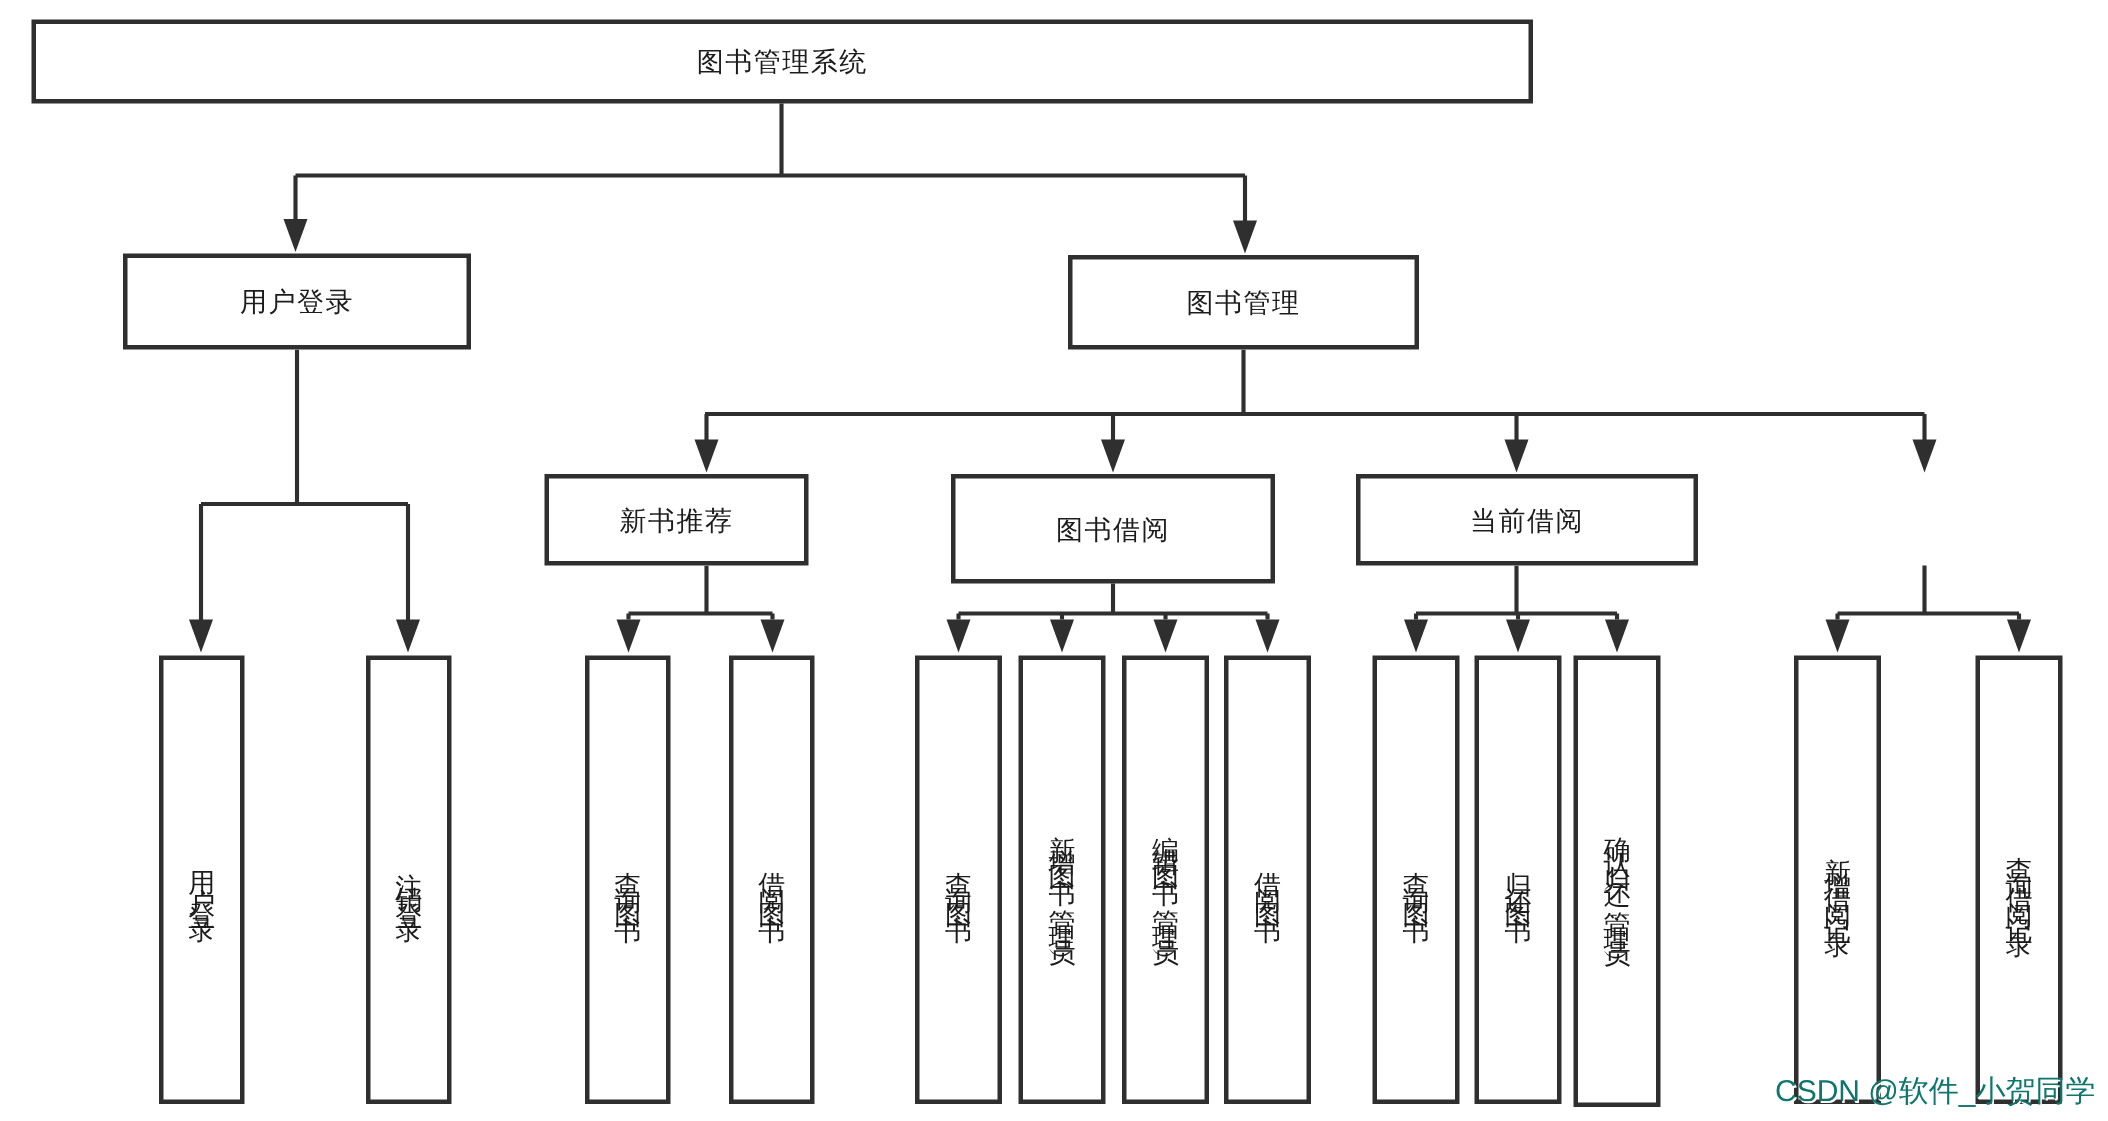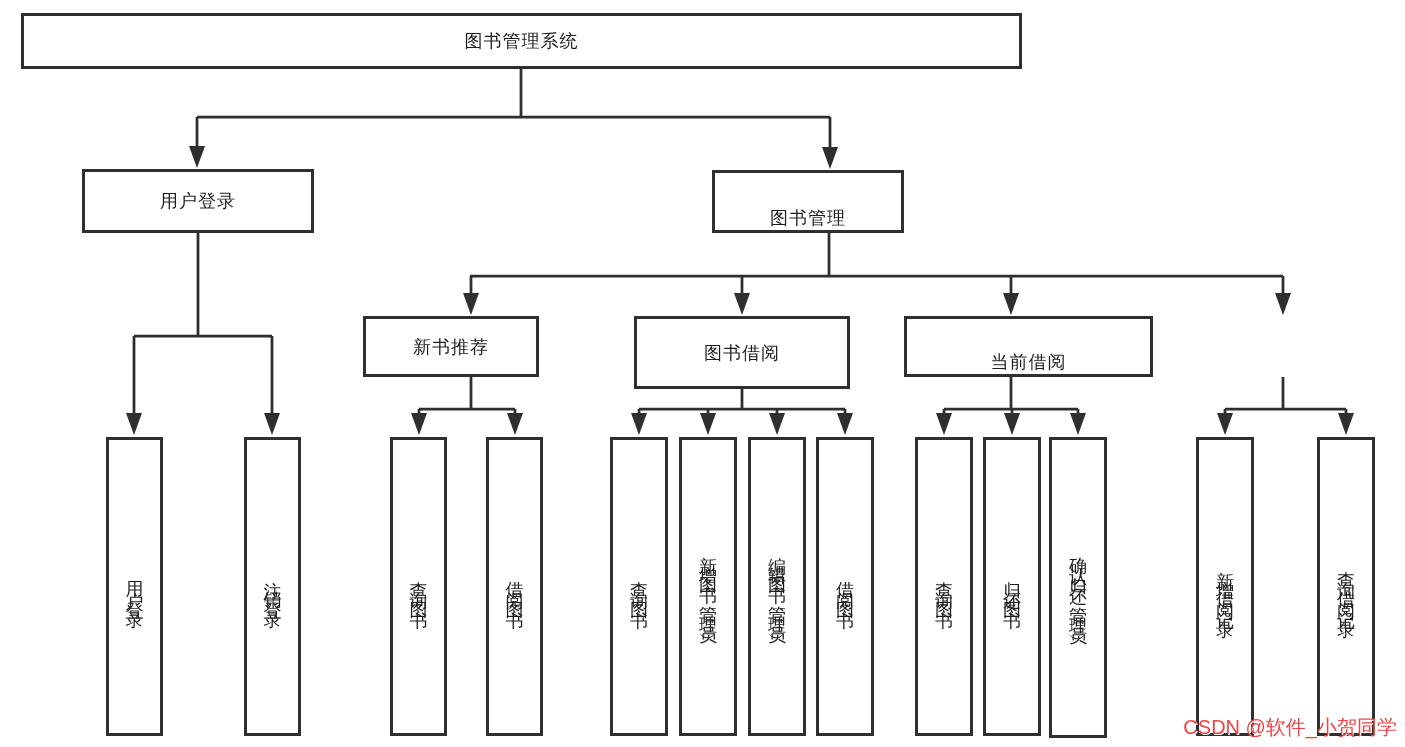--- a/index.html
+++ b/index.html
@@ -48,21 +48,21 @@
     letter-spacing: 10px;
     color: #1c1c1c;
     z-index: 2;
     overflow: hidden;
   }
   #watermark {
     position: absolute;
     right: 8px;
     top: 714px;
     font-size: 20px;
-    color: #ef4444;
+    color: #0f766e;
     text-shadow: 1px 1px 0 #ffffff;
     z-index: 5;
     white-space: nowrap;
   }
 </style>
 </head>
 <body>
 
 <div id="canvas">
 
@@ -113,31 +113,31 @@
     </g>
   </svg>
 
   <div class="hbox" style="left:21px; top:13px; width:1001px; height:56px;">
     <span>图书管理系统</span>
   </div>
 
   <div class="hbox" style="left:82px; top:169px; width:232px; height:64px;">
     <span>用户登录</span>
   </div>
-  <div class="hbox" style="left:712px; top:170px; width:192px; height:63px;align-items:flex-end;">
+  <div class="hbox" style="left:712px; top:170px; width:234px; height:63px;">
     <span>图书管理</span>
   </div>
 
   <div class="hbox" style="left:363px; top:316px; width:176px; height:61px;">
     <span>新书推荐</span>
   </div>
   <div class="hbox" style="left:634px; top:316px; width:216px; height:73px;">
     <span>图书借阅</span>
   </div>
-  <div class="hbox" style="left:904px; top:316px; width:249px; height:61px;align-items:flex-end;">
+  <div class="hbox" style="left:904px; top:316px; width:228px; height:61px;">
     <span>当前借阅</span>
   </div>
 
   <div class="vbox" style="left:106px; top:437px; width:57px; height:299px;">
     <span>用户登录</span>
   </div>
   <div class="vbox" style="left:244px; top:437px; width:57px; height:299px;">
     <span>注销登录</span>
   </div>
 

